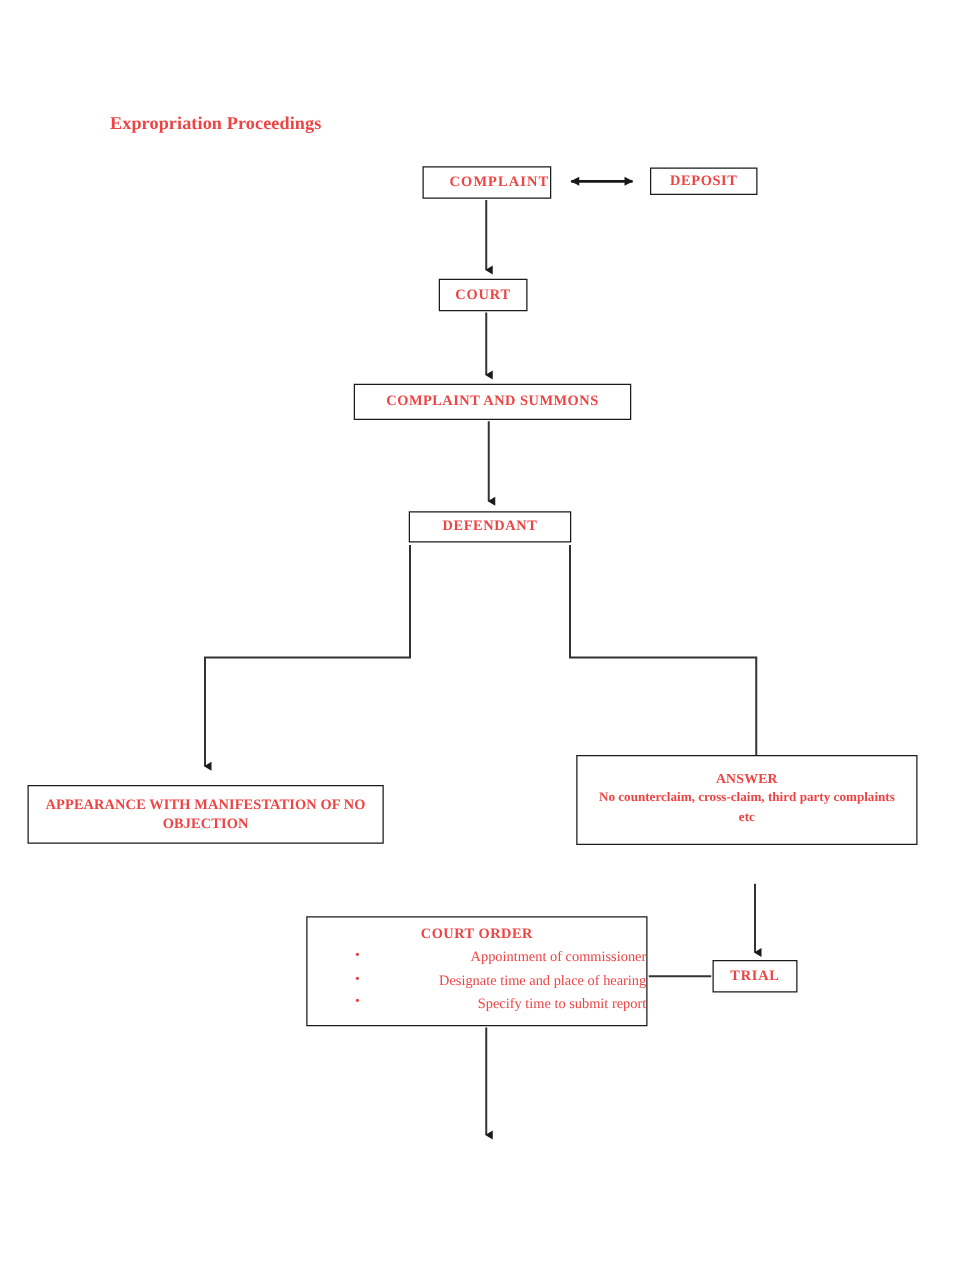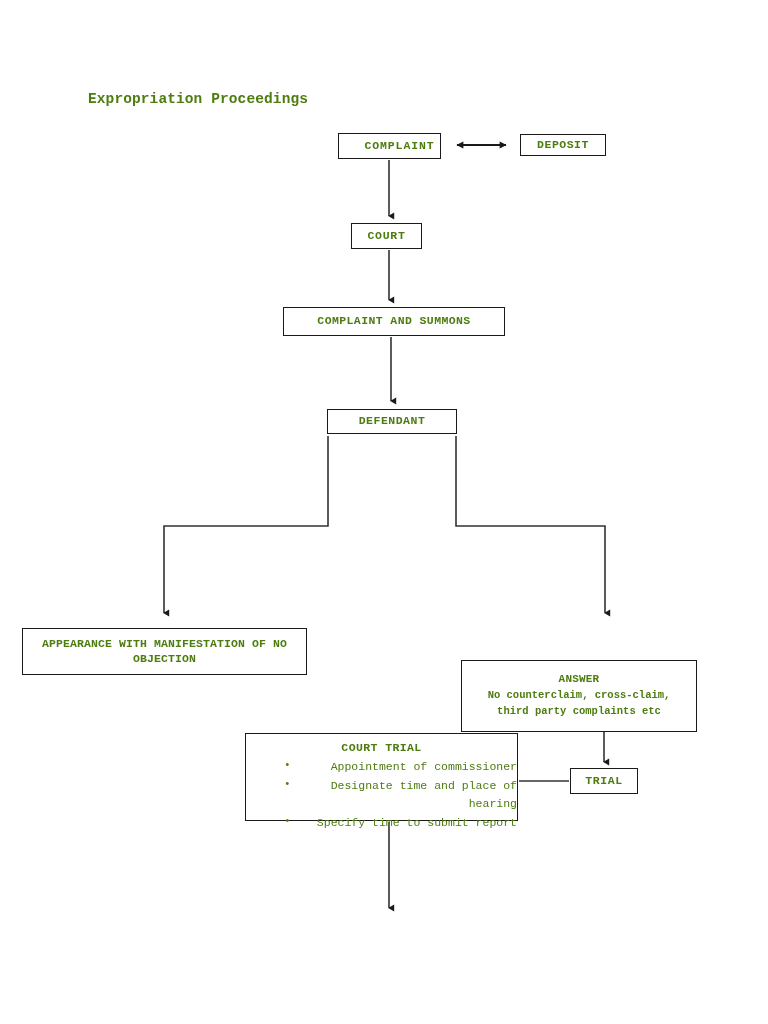--- a/index.html
+++ b/index.html
@@ -6,22 +6,22 @@
     margin: 0;
     padding: 0;
     background: #ffffff;
   }
   #page {
     position: relative;
     width: 768px;
     height: 1024px;
     background: #ffffff;
     overflow: hidden;
-    font-family: Liberation Mono, monospace;
-    color: #4d7c0f;
+    font-family: Liberation Serif, serif;
+    color: #ef4444;
   }
   #flow-svg {
     position: absolute;
     left: 0;
     top: 0;
     width: 768px;
     height: 1024px;
     pointer-events: none;
   }
   .title {
@@ -60,21 +60,21 @@
 
   #node-complaint-summons { left: 283px; top: 307px; width: 222px; height: 29px; }
   #node-complaint-summons .node-label { font-size: 11.5px; letter-spacing: 0.4px; }
 
   #node-defendant { left: 327px; top: 409px; width: 130px; height: 25px; }
   #node-defendant .node-label { font-size: 11.5px; letter-spacing: 0.5px; }
 
   #node-appearance { left: 22px; top: 628px; width: 285px; height: 47px; }
   #node-appearance .node-label { font-size: 11.5px; letter-spacing: 0.1px; }
 
-  #node-answer { left: 461px; top: 660px; width: 236px; height: 72px; padding: 6px 8px; }
+  #node-answer { left: 461px; top: 604px; width: 273px; height: 72px; padding: 6px 8px; }
   #node-answer .answer-title { font-size: 11px; font-weight: bold; letter-spacing: 0.2px; }
   #node-answer .answer-sub {
     font-size: 10.5px;
     font-weight: bold;
     line-height: 1.55;
     margin-top: 2px;
     max-width: 240px;
   }
 
   #node-court-order {
@@ -170,21 +170,21 @@
   <div class="node" id="node-appearance">
     <span class="node-label">APPEARANCE WITH MANIFESTATION OF NO OBJECTION</span>
   </div>
 
   <div class="node" id="node-answer">
     <span class="answer-title">ANSWER</span>
     <span class="answer-sub">No counterclaim, cross-claim, third party complaints etc</span>
   </div>
 
   <div class="node" id="node-court-order">
-    <div class="co-title">COURT TRIAL</div>
+    <div class="co-title">COURT ORDER</div>
     <ul>
       <li>Appointment of commissioner</li>
       <li>Designate time and place of hearing</li>
       <li>Specify time to submit report</li>
     </ul>
   </div>
 
   <div class="node" id="node-trial">
     <span class="node-label">TRIAL</span>
   </div>

